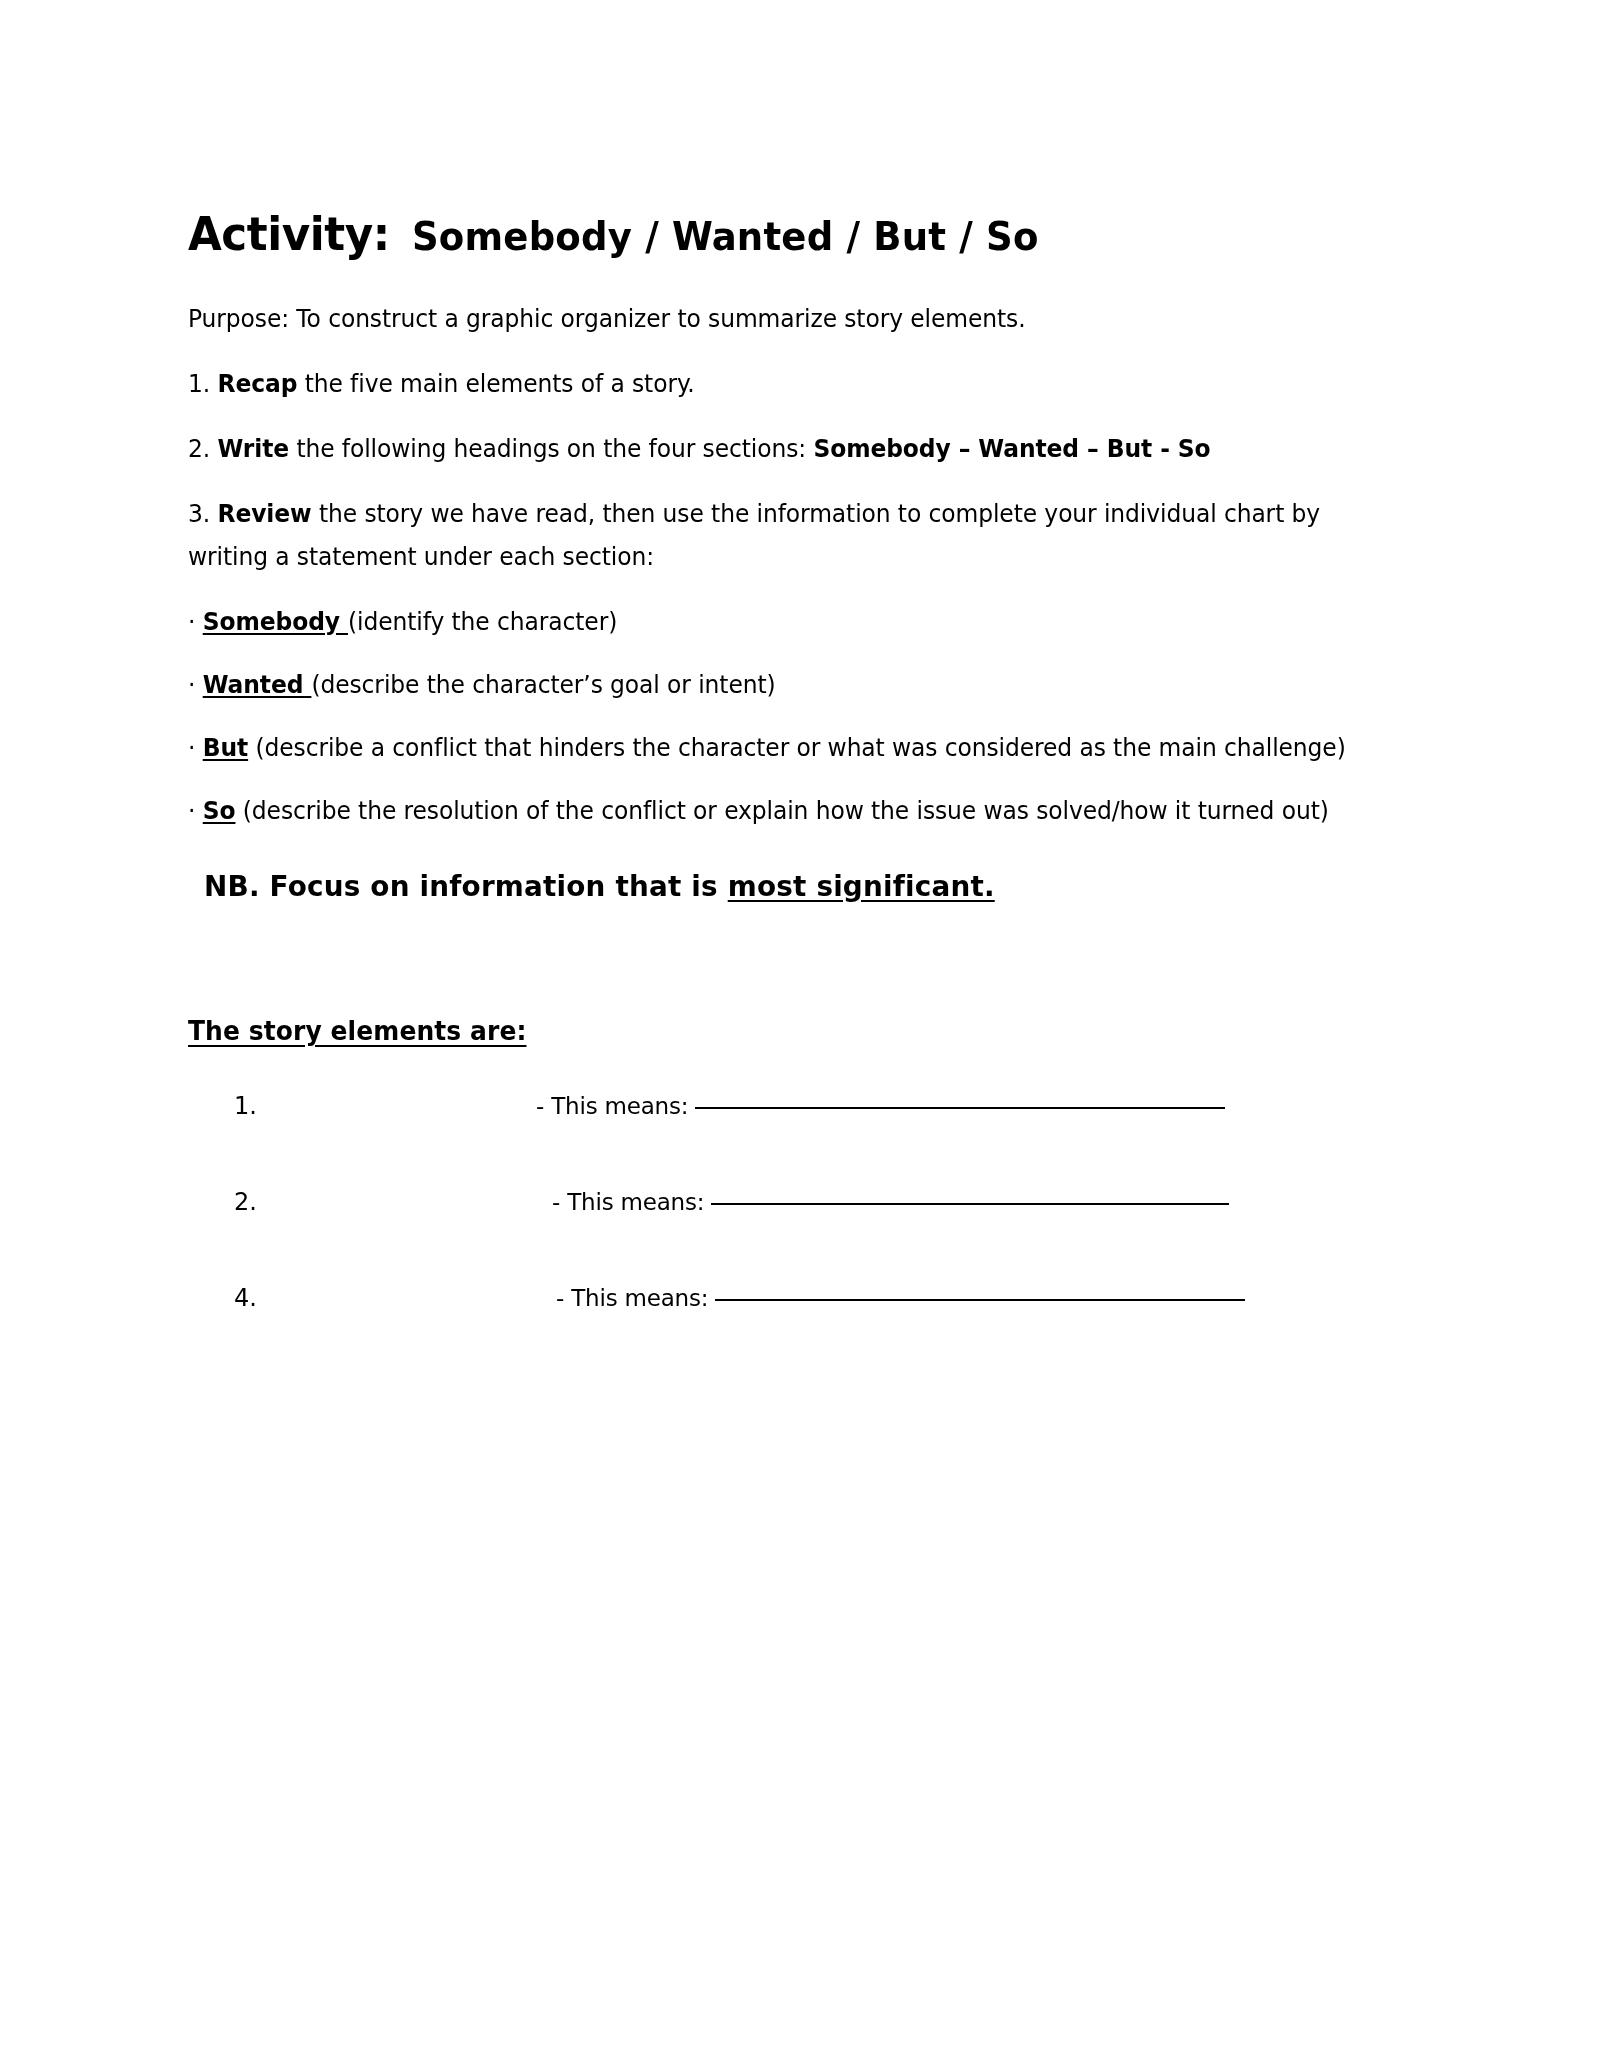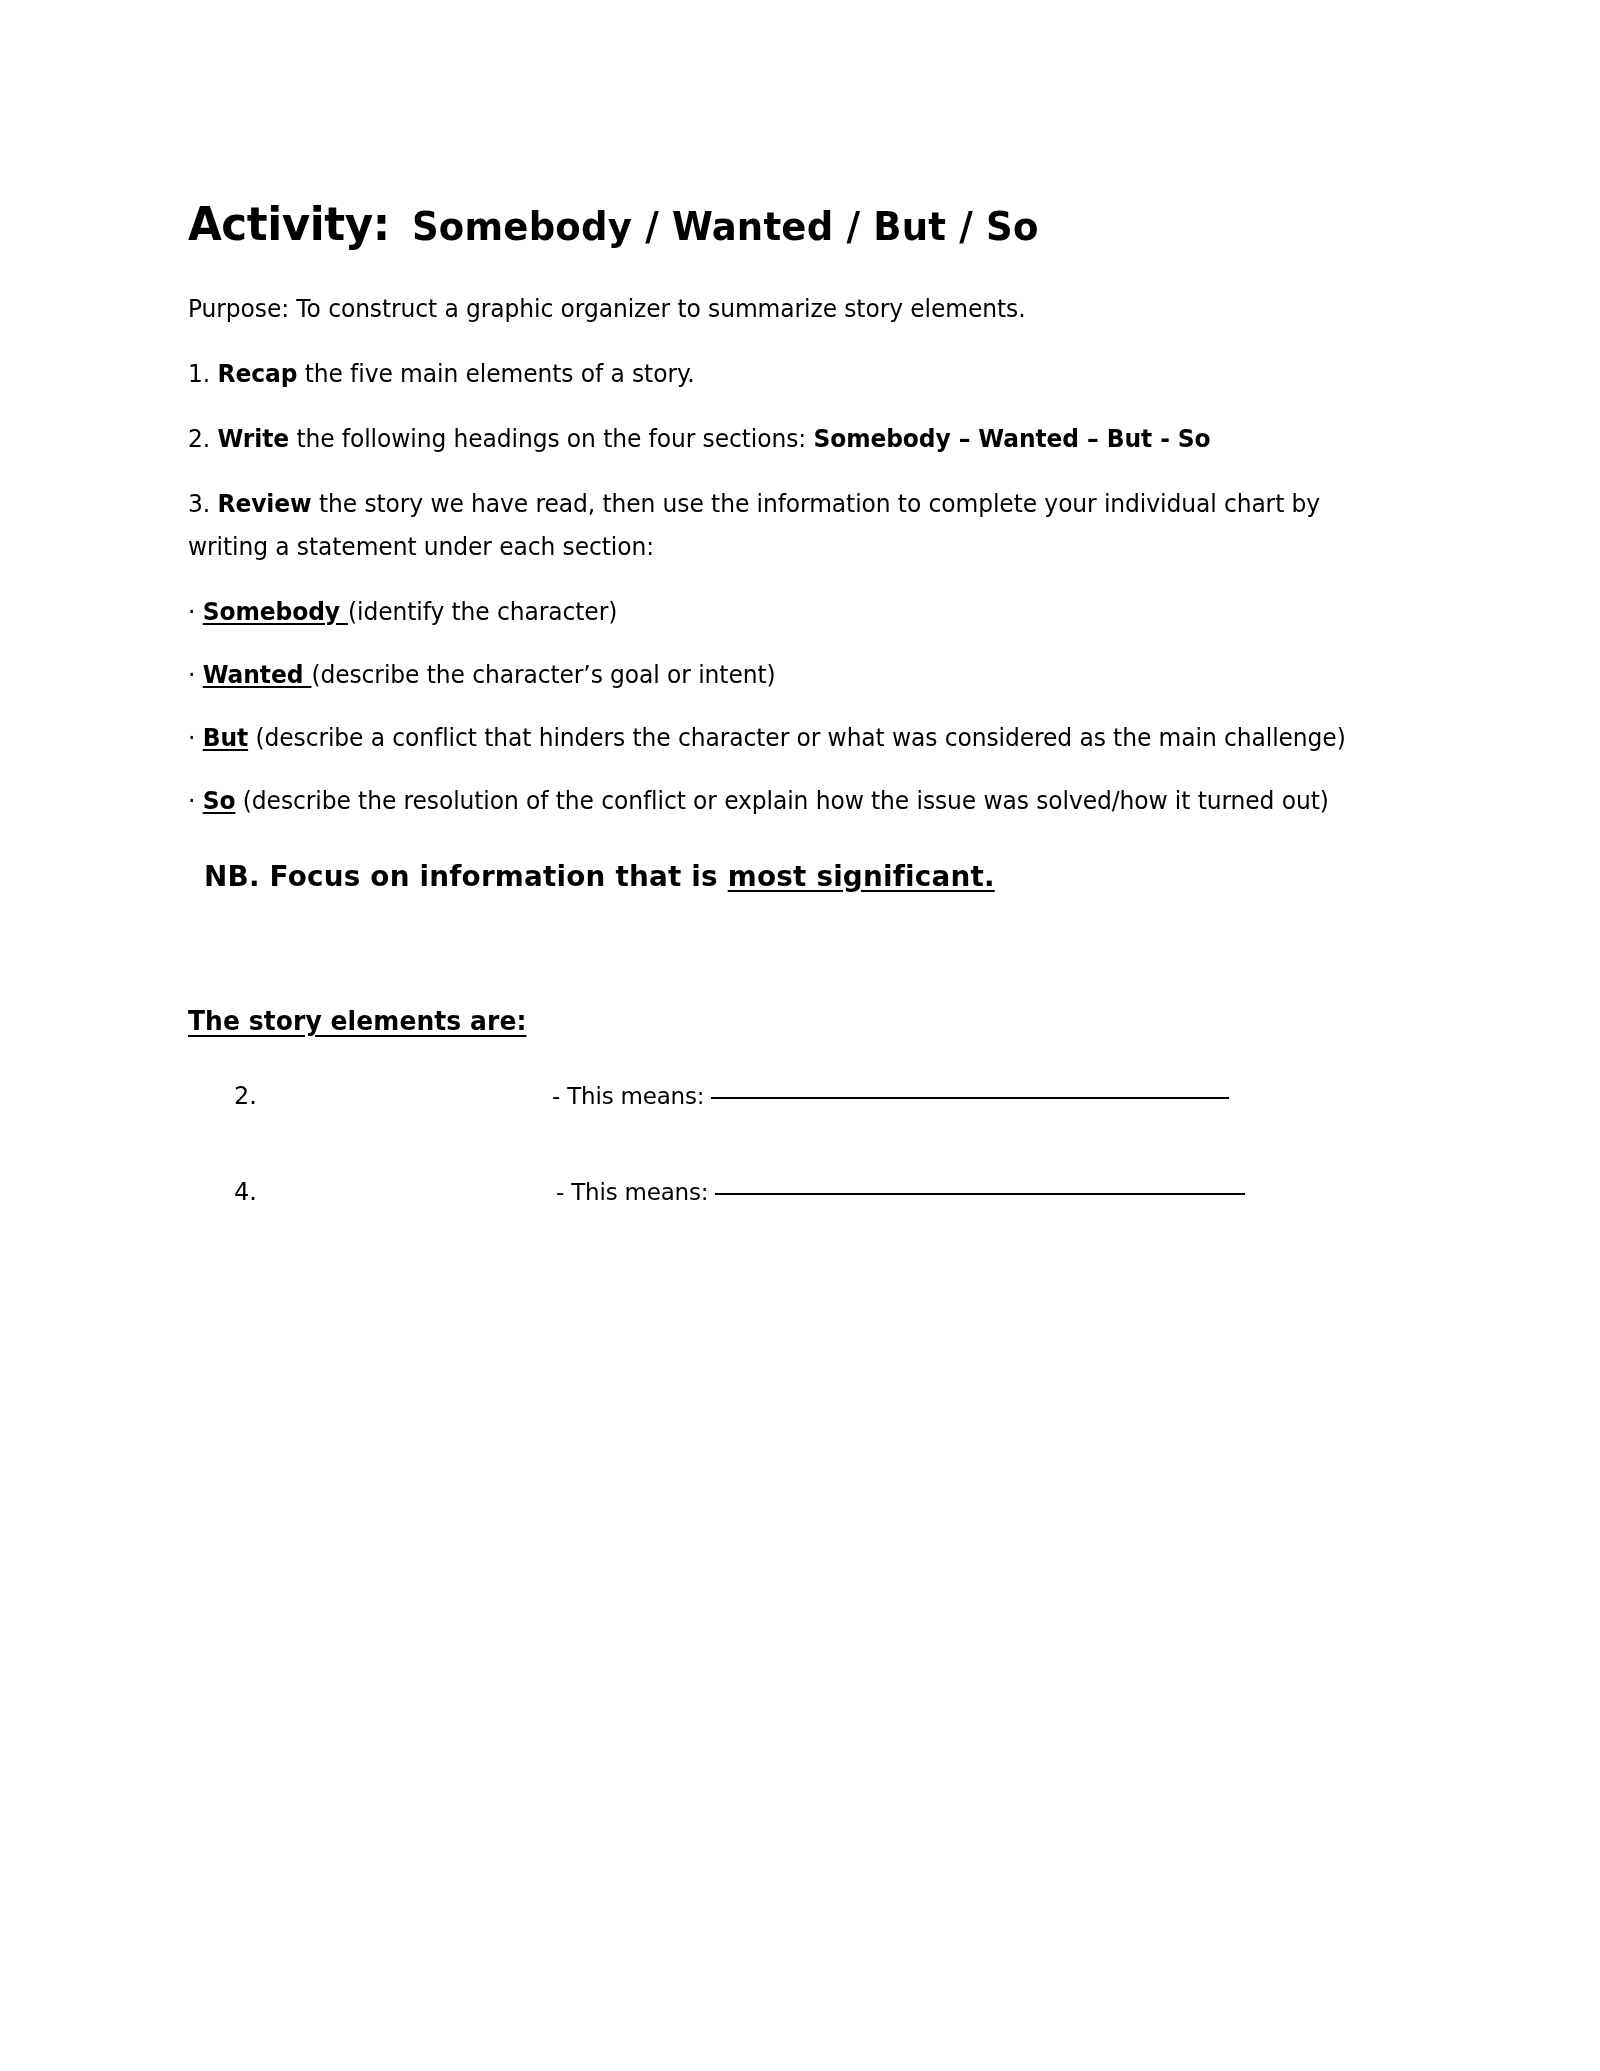--- a/index.html
+++ b/index.html
@@ -27,21 +27,21 @@
   .content {
     position: absolute;
     left: 188px;
     top: 188px;
     width: 1220px;
   }
 
   
   .title-row {
     display: block;
-    margin: 8px 0 36px 0;
+    margin: 18px 0 36px 0;
     white-space: nowrap;
   }
   .title-main {
     font-family: "DejaVu Sans", sans-serif;
     font-size: 47px;
     font-weight: bold;
     letter-spacing: -0.5px;
     transform: scaleX(0.93);
     transform-origin: left center;
     display: inline-block;
@@ -170,20 +170,23 @@
     <p class="para bullet-para"><span>·</span> <span class="bu">So</span><span> (describe the resolution of the conflict or explain how the issue was solved/how it turned out)</span></p>
 
     <p class="nb-line"><span>NB. Focus on information that is </span><span class="u">most significant.</span></p>
 
     <div>
       <span class="elements-heading">The story elements are:</span>
     </div>
 
     <div class="fill-list">
 
+      <div class="fill-row">
+        <span class="fill-num">1.</span><span class="fill-means" style="margin-left: 248px;">- This means:</span><span class="fill-rule" style="width: 530px;"></span>
+      </div>
 
       <div class="fill-row">
         <span class="fill-num">2.</span><span class="fill-means" style="margin-left: 264px;">- This means:</span><span class="fill-rule" style="width: 518px;"></span>
       </div>
 
 
       <div class="fill-row">
         <span class="fill-num">4.</span><span class="fill-means" style="margin-left: 268px;">- This means:</span><span class="fill-rule" style="width: 530px;"></span>
       </div>
 

